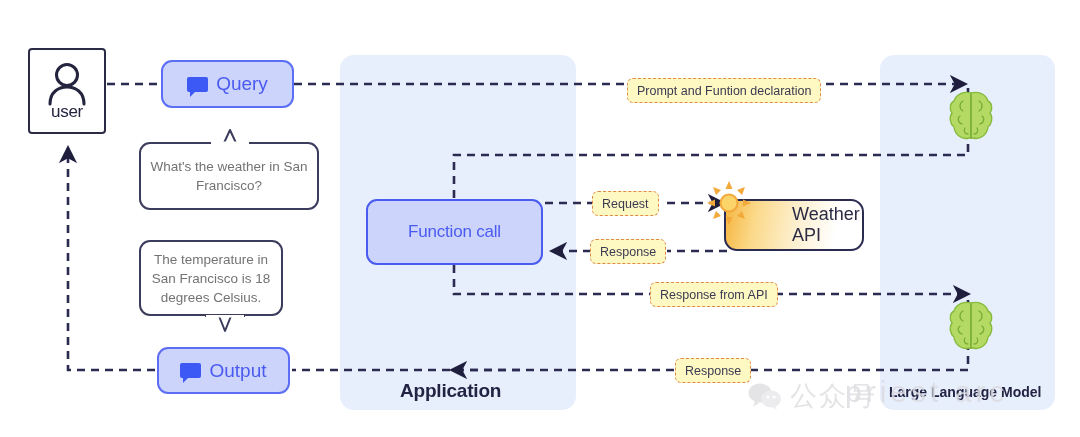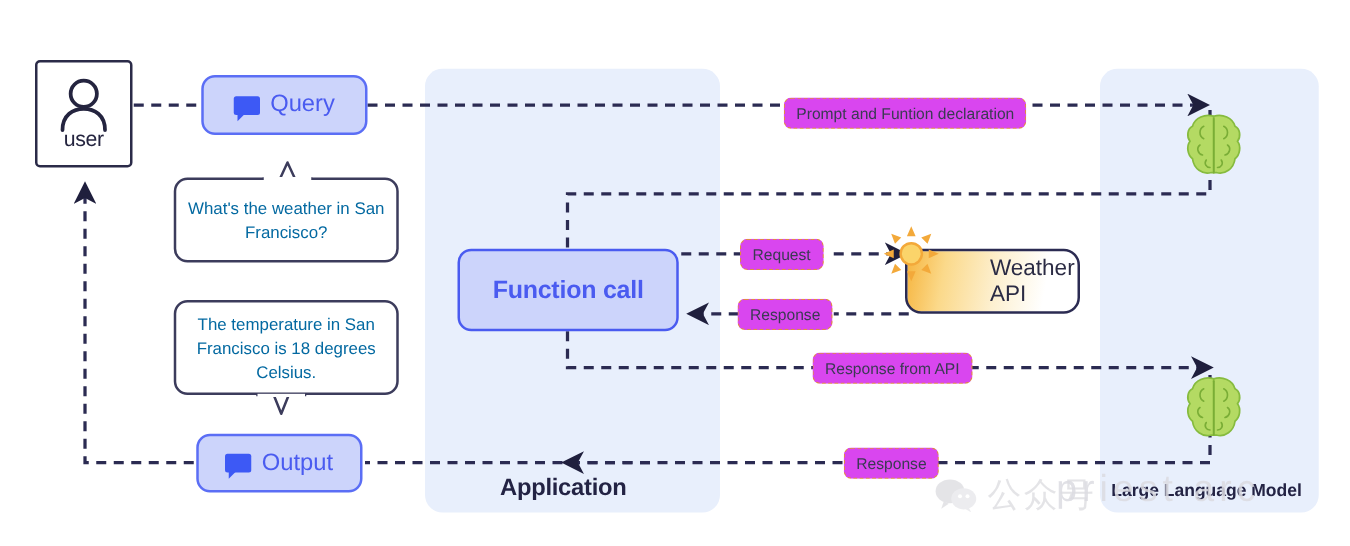--- a/index.html
+++ b/index.html
@@ -93,43 +93,43 @@
     border-left: 6px solid #3d59f5;
     border-bottom: 6px solid transparent;
   }
   .fn-box {
     width: 177px;
     height: 66px;
     border: 2px solid #4a5bf0;
     background: #ccd4fb;
     border-radius: 11px;
     color: #4a5bf0;
-    font-size: 20px;
-    font-weight: bold;
+    font-size: 17px;
+    font-weight: normal;
     letter-spacing: -0.2px;
   }
   .callout {
     position: absolute;
     box-sizing: border-box;
     border: 2px solid #3c3c5c;
     border-radius: 11px;
     background: #ffffff;
-    color: #0369a1;
+    color: #737373;
     font-size: 13.5px;
     line-height: 19px;
     text-align: center;
     display: flex;
     align-items: center;
     justify-content: center;
     padding: 6px 4px;
   }
   .tag {
     position: absolute;
     box-sizing: border-box;
-    background: #d946ef;
+    background: #fef9c3;
     border: 1px dashed #e08a45;
     border-radius: 6px;
     color: #3a3a52;
     font-size: 12.5px;
     display: flex;
     align-items: center;
     justify-content: center;
     white-space: nowrap;
     padding: 0 9px;
     height: 25px;
@@ -248,21 +248,21 @@
   </div>
 
   <div class="callout" style="left:139px; top:142px; width:180px; height:68px;">
     <span>What's the weather in San Francisco?</span>
   </div>
   <svg style="position:absolute; left:209px; top:128px;" width="42" height="16" viewBox="0 0 42 16">
     <path d="M1,15 L15,15 L21,2 L27,15 L41,15" fill="#ffffff" stroke="#3c3c5c" stroke-width="2" stroke-linejoin="round"></path>
     <path d="M2,15 L40,15" stroke="#ffffff" stroke-width="3"></path>
   </svg>
 
-  <div class="callout" style="left:139px; top:240px; width:180px; height:76px;">
+  <div class="callout" style="left:139px; top:240px; width:144px; height:76px;">
     <span>The temperature in San Francisco is 18 degrees Celsius.</span>
   </div>
   <svg style="position:absolute; left:203px; top:315px;" width="44" height="18" viewBox="0 0 44 18">
     <path d="M2,1 L16,1 L22,16 L28,1 L42,1" fill="#ffffff" stroke="#3c3c5c" stroke-width="2" stroke-linejoin="round"></path>
     <path d="M3,1 L41,1" stroke="#ffffff" stroke-width="3"></path>
   </svg>
 
   <div class="node chip chip-output" style="left:157px; top:347px;">
     <span class="bubble-icon"></span>
     <span>Output</span>

